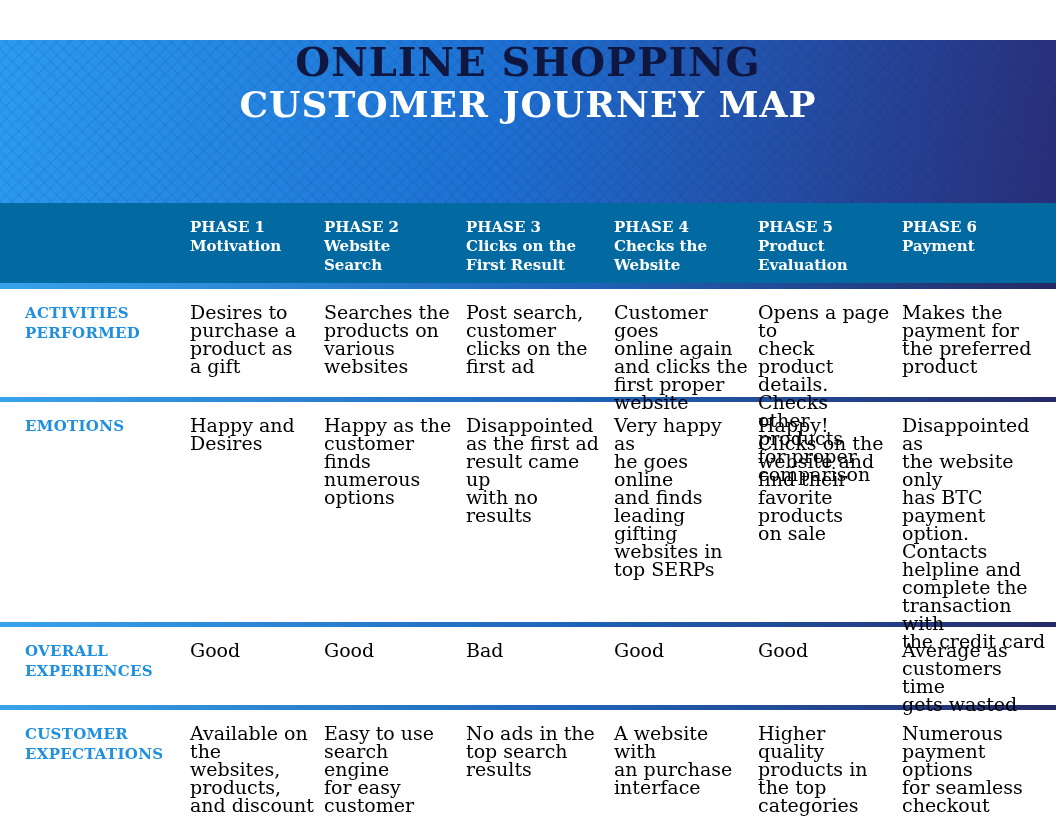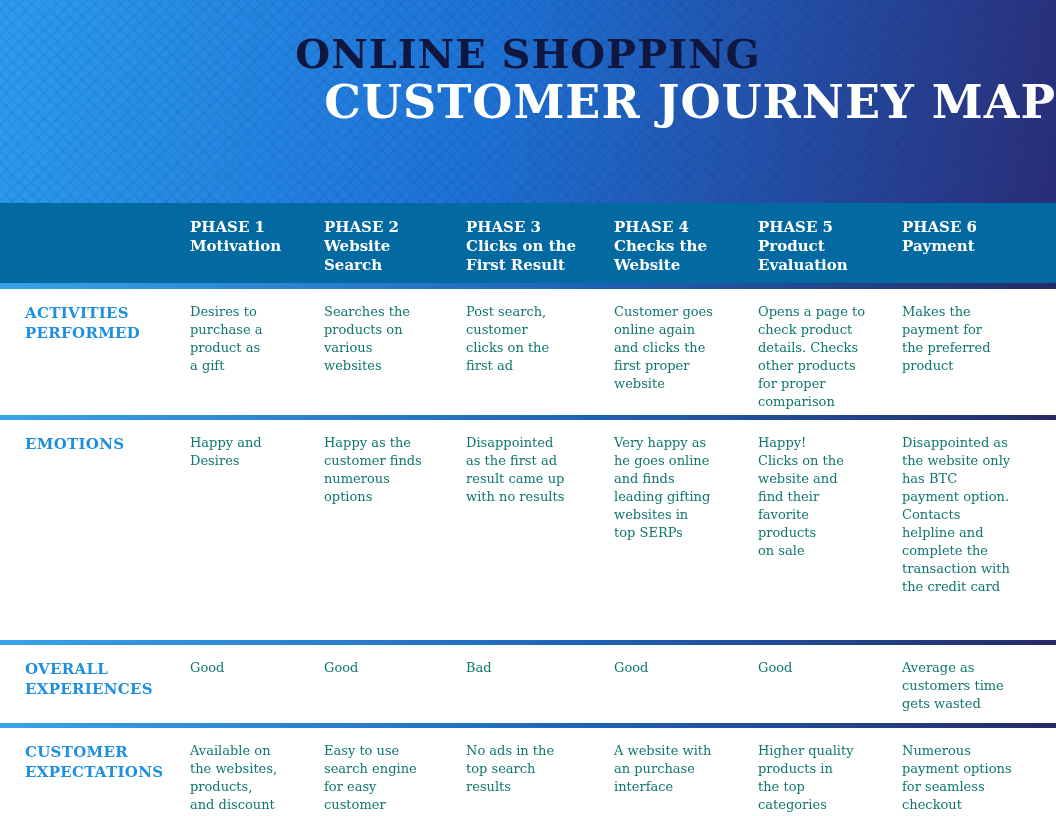--- a/index.html
+++ b/index.html
@@ -5,35 +5,35 @@
   * { margin:0; padding:0; box-sizing:border-box; }
   html,body { width:1056px; height:816px; overflow:hidden; }
   body {
     font-family:"DejaVu Serif","Liberation Serif",serif;
     background:#ffffff;
     position:relative;
   }
 
   
   .banner{
-    height:203px;
+    height:163px;
     background-image:
       repeating-linear-gradient(45deg,  rgba(10,40,110,0.07) 0 2px, transparent 2px 9px),
       repeating-linear-gradient(-45deg, rgba(10,40,110,0.07) 0 2px, transparent 2px 9px),
       linear-gradient(100deg,#2b9bf0 0%,#1d6fd2 48%,#2a2d78 100%);
     text-align:center;
-    padding-top:32px;
+    margin-top:40px;
   }
   .title-line1{
     font-size:40px; font-weight:bold; letter-spacing:1px;
     color:#0f1740; line-height:1.1;
   }
   .title-line2{
-    font-size:46px; font-weight:bold; letter-spacing:1px;
-    color:#ffffff; line-height:1.15;text-align:right;
+    font-size:36px; font-weight:bold; letter-spacing:1px;
+    color:#ffffff; line-height:1.15;
   }
 
   
   .grid{
     display:grid;
     grid-template-columns:190px 134px 142px 148px 144px 144px 1fr;
   }
   .label-cell{ padding-left:25px; }
 
   
@@ -53,31 +53,31 @@
     height:6px;
     background:linear-gradient(90deg,#38a3ea 0%,#1e63b8 55%,#262a66 100%);
   }
   .separator{
     height:5px;
     background:linear-gradient(90deg,#38a3ea 0%,#1e63b8 55%,#262a66 100%);
   }
 
   
   .body-row{ background:#ffffff; padding-top:14px; }
-  .row-activities   { height:126px; }
+  .row-activities   { height:108px; }
   .row-emotions     { height:220px; }
   .row-experiences  { height:78px;  }
   .row-expectations { height:139px; }
 
   .row-label{
     color:#1f8fe0; font-size:15px; font-weight:bold;
     line-height:20px; white-space:pre-line; letter-spacing:0.3px;
   }
   .cell{
-    color:#0f766e; font-size:13px; line-height:18px;
+    color:#000000; font-size:19px; line-height:18px;
     white-space:pre-line; padding-right:10px;
   }
 </style>
 </head>
 <body>
 
 <div class="banner">
   <div class="title-line1">ONLINE SHOPPING</div>
   <div class="title-line2">CUSTOMER JOURNEY MAP</div>
 </div>

